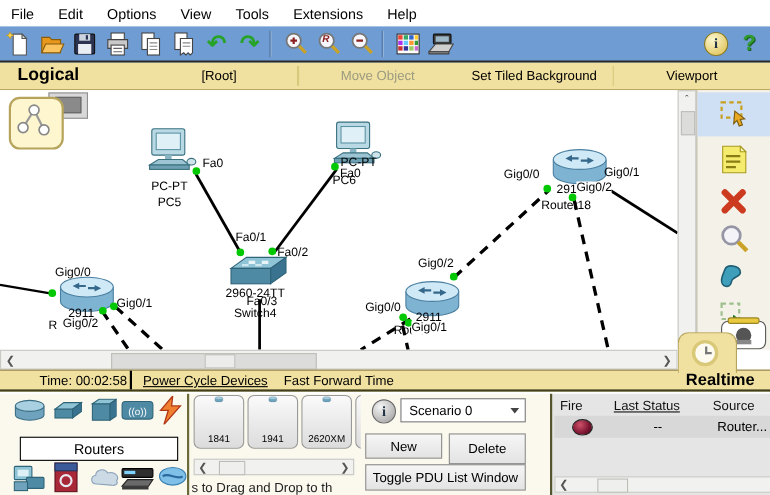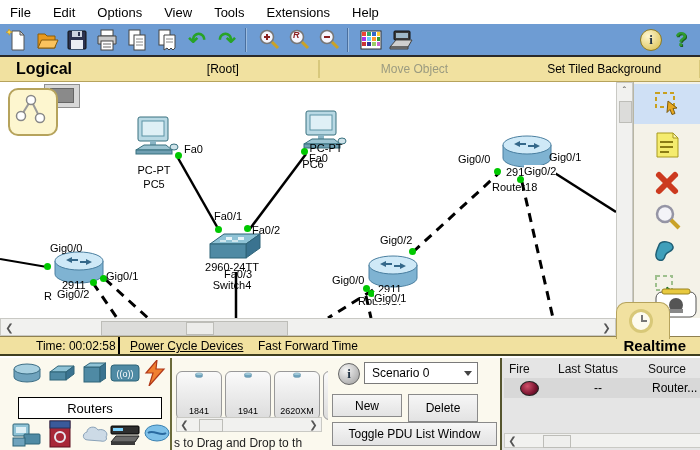--- a/index.html
+++ b/index.html
@@ -56,21 +56,21 @@
   .rtbar{position:absolute;left:0;top:336px;width:700px;height:20px;background:#f1e1a0;
          border-top:1px solid #8f8050;border-bottom:2px solid #3f3f1f;box-sizing:border-box;}
   .rt-divider{position:absolute;left:118px;top:0;width:2px;height:17px;background:#000;}
   .rt-mode{position:absolute;right:14px;top:0px;font-size:15px;font-weight:bold;}
 
   
   .bottom{position:absolute;left:0;top:358px;width:700px;height:92px;background:#fbf9ee;}
   .vline{position:absolute;top:0;width:2px;height:92px;background:#6b6b3a;}
   .cat-label{position:absolute;left:18px;top:39px;width:142px;height:20px;background:#fff;border:1px solid #000;
              display:flex;align-items:center;justify-content:center;font-size:13px;}
-  .model-btn{position:absolute;top:13px;width:44px;height:47px;border:1px solid #999;border-radius:6px;
+  .model-btn{position:absolute;top:1px;width:44px;height:47px;border:1px solid #999;border-radius:6px;
              background:linear-gradient(#fafafa,#dcdcdc);display:flex;flex-direction:column;align-items:center;justify-content:flex-end;gap:28px;}
   .model-lbl{font-size:9px;padding-bottom:3px;}
   .mini-scroll{position:absolute;left:4px;top:59px;width:146px;height:15px;background:#f1f1ef;border:1px solid #c9c9c4;box-sizing:border-box;}
   .hint{position:absolute;left:2px;top:78px;width:154px;overflow:hidden;white-space:nowrap;font-size:12px;color:#222;}
   .btn{position:absolute;background:linear-gradient(#f6f6f6,#e3e3e3);border:1px solid #8a8a8a;
        display:flex;align-items:center;justify-content:center;font-size:12px;box-sizing:border-box;}
   .scen-dd{position:absolute;left:34px;top:4px;width:114px;height:22px;background:#fff;border:1px solid #7a7a7a;
            display:flex;align-items:center;box-sizing:border-box;padding-left:7px;font-size:12px;}
   .chev{position:absolute;right:5px;top:8px;width:0;height:0;border-left:4px solid transparent;
         border-right:4px solid transparent;border-top:5px solid #444;}
@@ -209,20 +209,21 @@
   </div>
 
   <div class="wsbar">
     <span class="ws-tab">Logical</span>
     <span class="ws-item">[Root]</span>
     <span class="ws-sep"></span>
     <span class="ws-sep"></span>
     <span class="ws-item ws-disabled">Move Object</span>
     <span class="ws-item">Set Tiled Background</span>
     <span class="ws-sep"></span>
+    <span class="ws-item">Viewport</span>
   </div>
 
   <div class="canvas">
 
     <svg class="abs" style="left:0;top:0;z-index:1;" width="616" height="236">
       <line x1="0" y1="177" x2="47" y2="185" stroke="#000" stroke-width="2"></line>
       <line x1="178" y1="76" x2="220" y2="150" stroke="#000" stroke-width="2.5"></line>
       <line x1="306" y1="72" x2="249" y2="148" stroke="#000" stroke-width="2.5"></line>
       <line x1="236" y1="190" x2="236" y2="236" stroke="#000" stroke-width="2.5"></line>
       <line x1="93" y1="201" x2="117" y2="236" stroke="#000" stroke-width="3" stroke-dasharray="9 7"></line>
@@ -517,26 +518,26 @@
     <div class="abs" style="left:330px;top:0;width:150px;height:92px;">
       <span class="abs" style="left:8px;top:5px;">
           <span class="info-circle" style="background:radial-gradient(circle at 35% 30%,#f5f5f5,#9a9a9a);border-color:#666;">i</span>
         </span>
       <span class="scen-dd">
         <span>Scenario 0</span>
         <span class="chev"></span>
       </span>
       <span class="btn" style="left:2px;top:36px;width:70px;height:23px;">New</span>
       <span class="btn" style="left:78px;top:36px;width:70px;height:28px;">Delete</span>
-      <span class="btn" style="left:2px;top:64px;width:165px;height:24px;">Toggle PDU List Window</span>
+      <span class="btn" style="left:2px;top:64px;width:146px;height:24px;">Toggle PDU List Window</span>
     </div>
 
     <div class="pdu">
       <span class="pdu-h" style="left:7px;">Fire</span>
-      <span class="pdu-h" style="left:56px;">Last Status</span>
+      <span class="pdu-h" style="left:56px;text-decoration:underline;">Last Status</span>
       <span class="pdu-h" style="left:146px;">Source</span>
       <span class="pdu-h" style="left:206px;">D</span>
       <div class="pdu-row">
         <span class="led"></span>
         <span class="abs" style="left:90px;top:3px;">--</span>
         <span class="abs" style="left:148px;top:3px;">Router...</span>
       </div>
       <div class="mini-scroll" style="left:2px;top:75px;width:212px;">
         <span class="sb-arrow" style="left:2px;top:1px;width:11px;height:11px;">❮</span>
         <span class="sb-thumb" style="left:38px;top:1px;width:26px;height:11px;background:#efefed;"></span>

